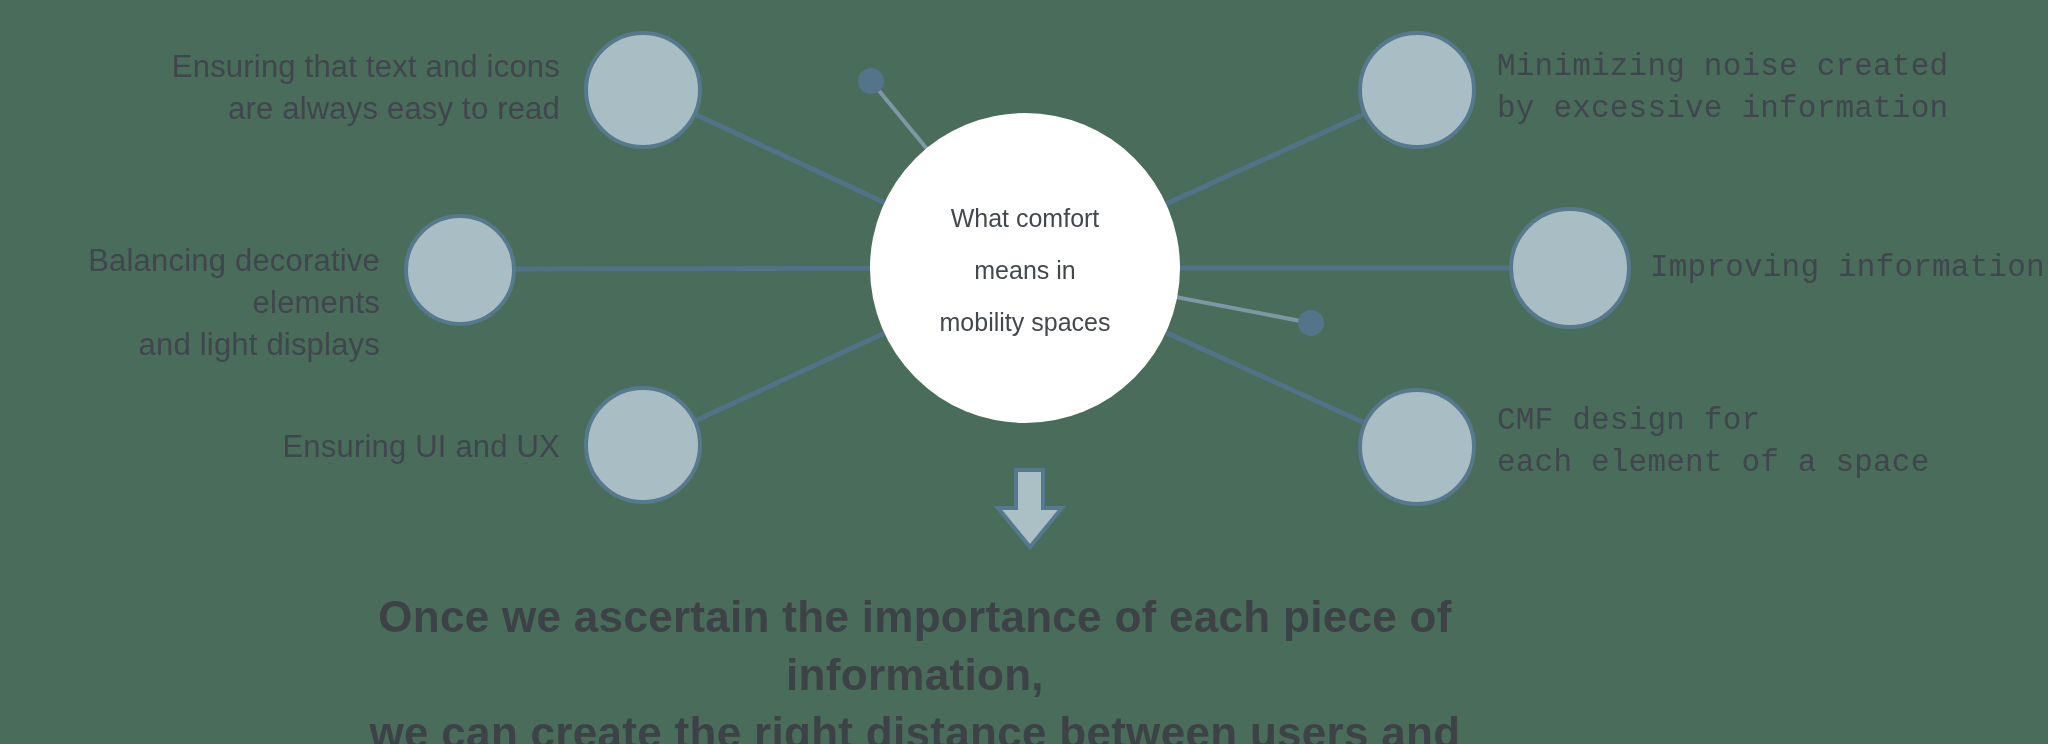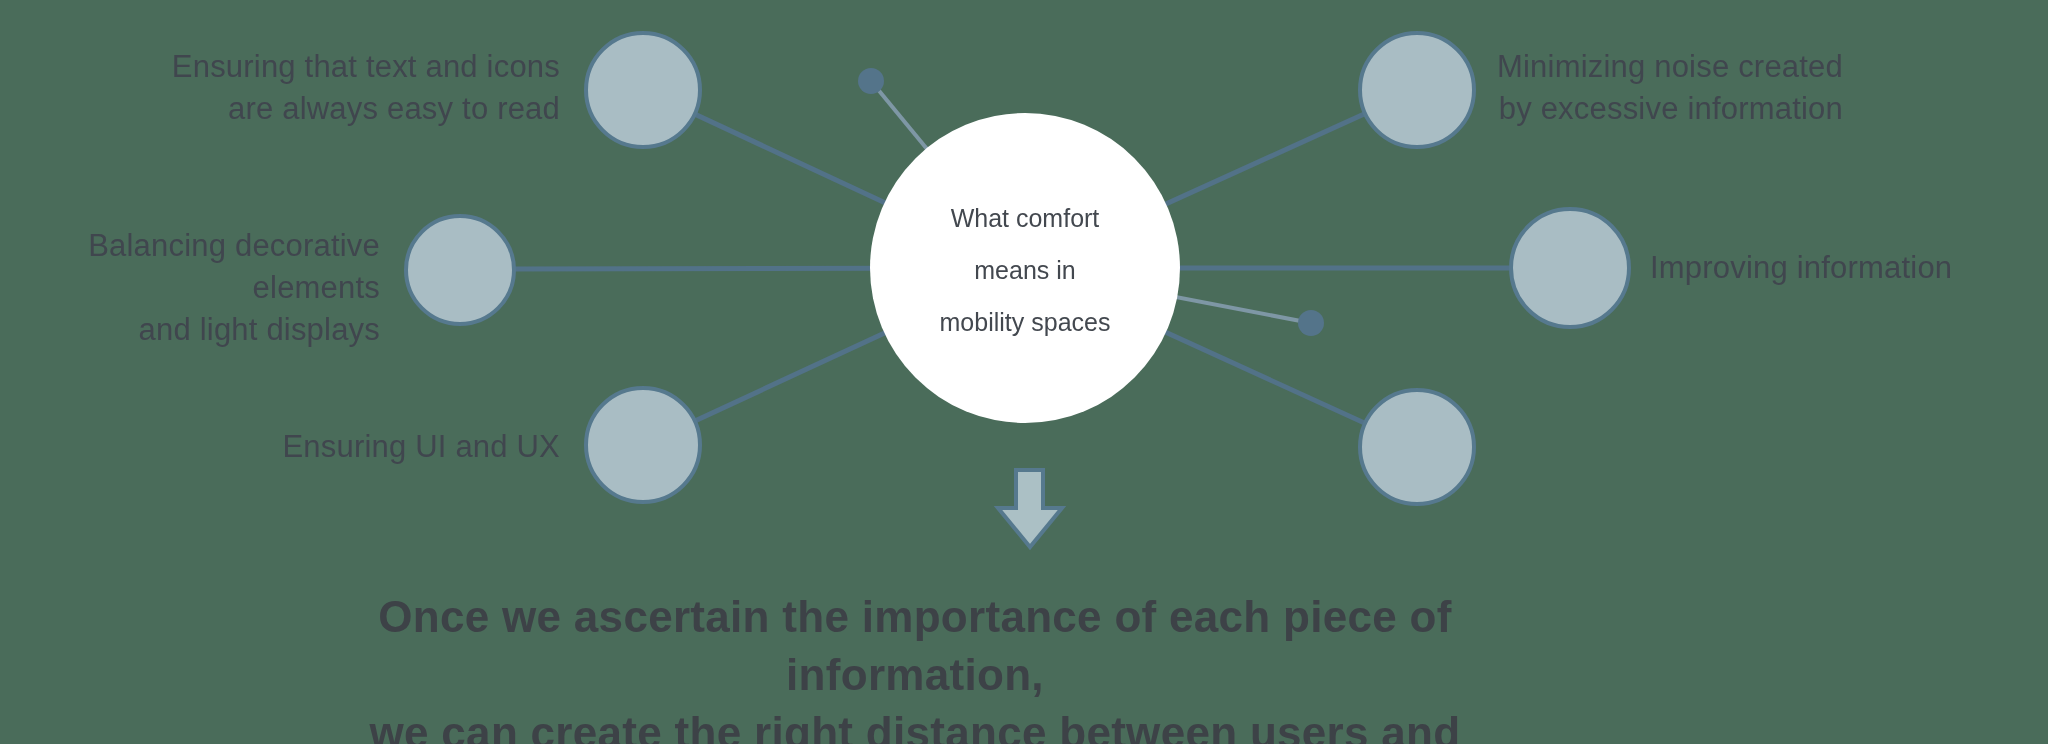--- a/index.html
+++ b/index.html
@@ -66,24 +66,24 @@
 
   .node-label {
     position: absolute;
     color: var(--label-text);
     font-size: 31px;
     line-height: 42px;
     white-space: pre-line;
     letter-spacing: 0.2px;
   }
   .align-right { text-align: right; }
-  .align-left  { text-align: right; }
+  .align-left  { text-align: left; font-family: Liberation Mono, monospace; }
 
   #label-tl { top: 46px;  right: 1488px; }
-  #label-ml { top: 225px; right: 1668px; }
+  #label-ml { top: 240px; right: 1668px; }
   #label-bl { top: 426px; right: 1488px; }
   #label-tr { top: 46px;  left: 1497px; }
   #label-mr { top: 247px; left: 1650px; }
   #label-br { top: 400px; left: 1497px; }
 
   .center-label {
     position: absolute;
     left: 855px;
     top: 192px;
     width: 340px;
@@ -146,20 +146,22 @@
   <div class="node-label align-right" id="label-ml">Balancing decorative elements
 and light displays</div>
 
   <div class="node-label align-right" id="label-bl">Ensuring UI and UX</div>
 
   <div class="node-label align-left" id="label-tr">Minimizing noise created
 by excessive information</div>
 
   <div class="node-label align-left" id="label-mr">Improving information</div>
 
+  <div class="node-label align-left" id="label-br">CMF design for
+each element of a space</div>
 
   <div class="center-label">What comfort
 means in
 mobility spaces</div>
 
   <div class="conclusion">Once we ascertain the importance of each piece of information,
 we can create the right distance between users and information</div>
 
 </div>
 

